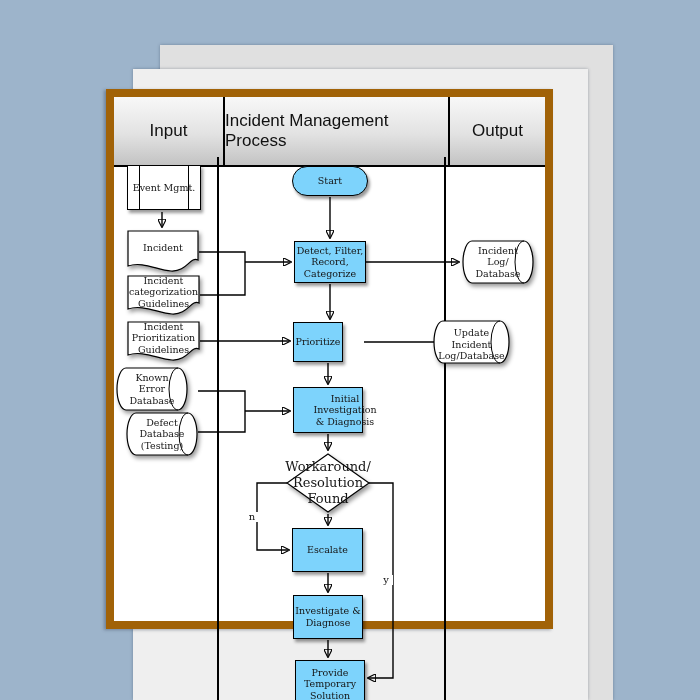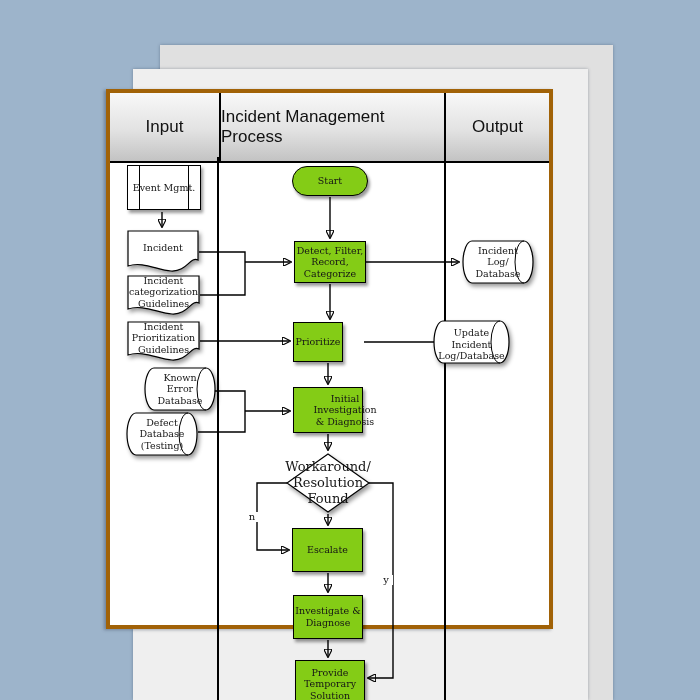--- a/index.html
+++ b/index.html
@@ -4,37 +4,37 @@
 <style>
   html,body{margin:0;padding:0;}
   .canvas{position:relative;width:700px;height:700px;overflow:hidden;background:#9db4cb;
           font-family:"Liberation Sans","DejaVu Sans",sans-serif;}
   .page{position:absolute;}
   .page-back{left:160px;top:45px;width:453px;height:655px;background:#e0e0e0;
              box-shadow:0 0 3px rgba(30,40,60,.35);}
   .page-middle{left:133px;top:69px;width:455px;height:631px;background:#efefef;
              box-shadow:0 0 3px rgba(30,40,60,.35);}
   .sheet{position:absolute;left:106px;top:89px;width:447px;height:540px;background:#ffffff;
-         border:4px solid #a16207;box-sizing:border-box;box-shadow:-2px 1px 3px rgba(50,60,80,.4);}
+         border:8px solid #a16207;box-sizing:border-box;box-shadow:-2px 1px 3px rgba(50,60,80,.4);}
   .thead{display:flex;height:68px;border-bottom:2px solid #000;}
   .th{display:flex;align-items:center;justify-content:center;
       background:linear-gradient(#f8f8f8,#e2e2e2 55%,#c3c3c3);
       font-size:17px;color:#111;}
   .th-input{width:109px;}
   .th-process{width:225px;border-left:2px solid #000;box-sizing:border-box;}
   .th-output{flex:1;border-left:2px solid #000;box-sizing:border-box;}
   .col-divider{position:absolute;top:157px;width:2px;height:543px;background:#000;}
   .divider-1{left:217px;}
   .divider-2{left:444px;}
   .connectors{position:absolute;left:0;top:0;width:700px;height:700px;pointer-events:none;}
   .connectors path{fill:none;stroke:#000;stroke-width:1.4;}
   .node{position:absolute;display:flex;align-items:center;justify-content:center;text-align:center;
         font-family:"DejaVu Serif","Liberation Serif",serif;font-size:9.5px;line-height:1.22;
         color:#151515;box-sizing:border-box;}
-  .boxnode{background:#84cc16;border:1px solid #000;box-shadow:2px 3px 3px rgba(0,0,0,.40);}
+  .boxnode{background:#7dd3fc;border:1px solid #000;box-shadow:2px 3px 3px rgba(0,0,0,.40);}
   .terminator{border-radius:15px;}
   .predef{background:#fff;border:1px solid #000;box-shadow:2px 3px 3px rgba(0,0,0,.40);}
   .predef .bar{position:absolute;top:0;bottom:0;width:1px;background:#000;}
   .bar-l{left:11px;} .bar-r{right:11px;}
   .svgnode{position:absolute;}
   .svgnode svg{position:absolute;left:0;top:0;filter:drop-shadow(2px 3px 2px rgba(0,0,0,.40));}
   .svgnode .lbl{position:absolute;inset:0;display:flex;align-items:center;justify-content:center;
         text-align:center;font-family:"DejaVu Serif","Liberation Serif",serif;font-size:9.5px;
         line-height:1.22;color:#151515;box-sizing:border-box;}
   .doc .lbl{padding:0 4px 8px 4px;}
@@ -117,21 +117,21 @@
     <div class="lbl">Incident categorization Guidelines</div>
   </div>
 
   <div class="svgnode doc" style="left:127px;top:321px;width:73px;height:42px;">
     <svg width="73" height="42">
       <path class="shape" d="M1,1 L72,1 L72,28 C64,24 61,40 45,39 C31,38 16,29 1,34 Z"></path>
     </svg>
     <div class="lbl">Incident Prioritization Guidelines</div>
   </div>
 
-  <div class="svgnode cyl" style="left:144px;top:367px;width:72px;height:44px;">
+  <div class="svgnode cyl" style="left:116px;top:367px;width:72px;height:44px;">
     <svg width="72" height="44">
       <path class="shape" d="M10,1 L62,1 A9,21 0 0 1 62,43 L10,43 A9,21 0 0 1 10,1 Z"></path>
       <path class="seam" d="M62,1 A9,21 0 0 0 62,43"></path>
     </svg>
     <div class="lbl">Known Error Database</div>
   </div>
 
   <div class="svgnode cyl" style="left:126px;top:412px;width:72px;height:44px;">
     <svg width="72" height="44">
       <path class="shape" d="M10,1 L62,1 A9,21 0 0 1 62,43 L10,43 A9,21 0 0 1 10,1 Z"></path>

